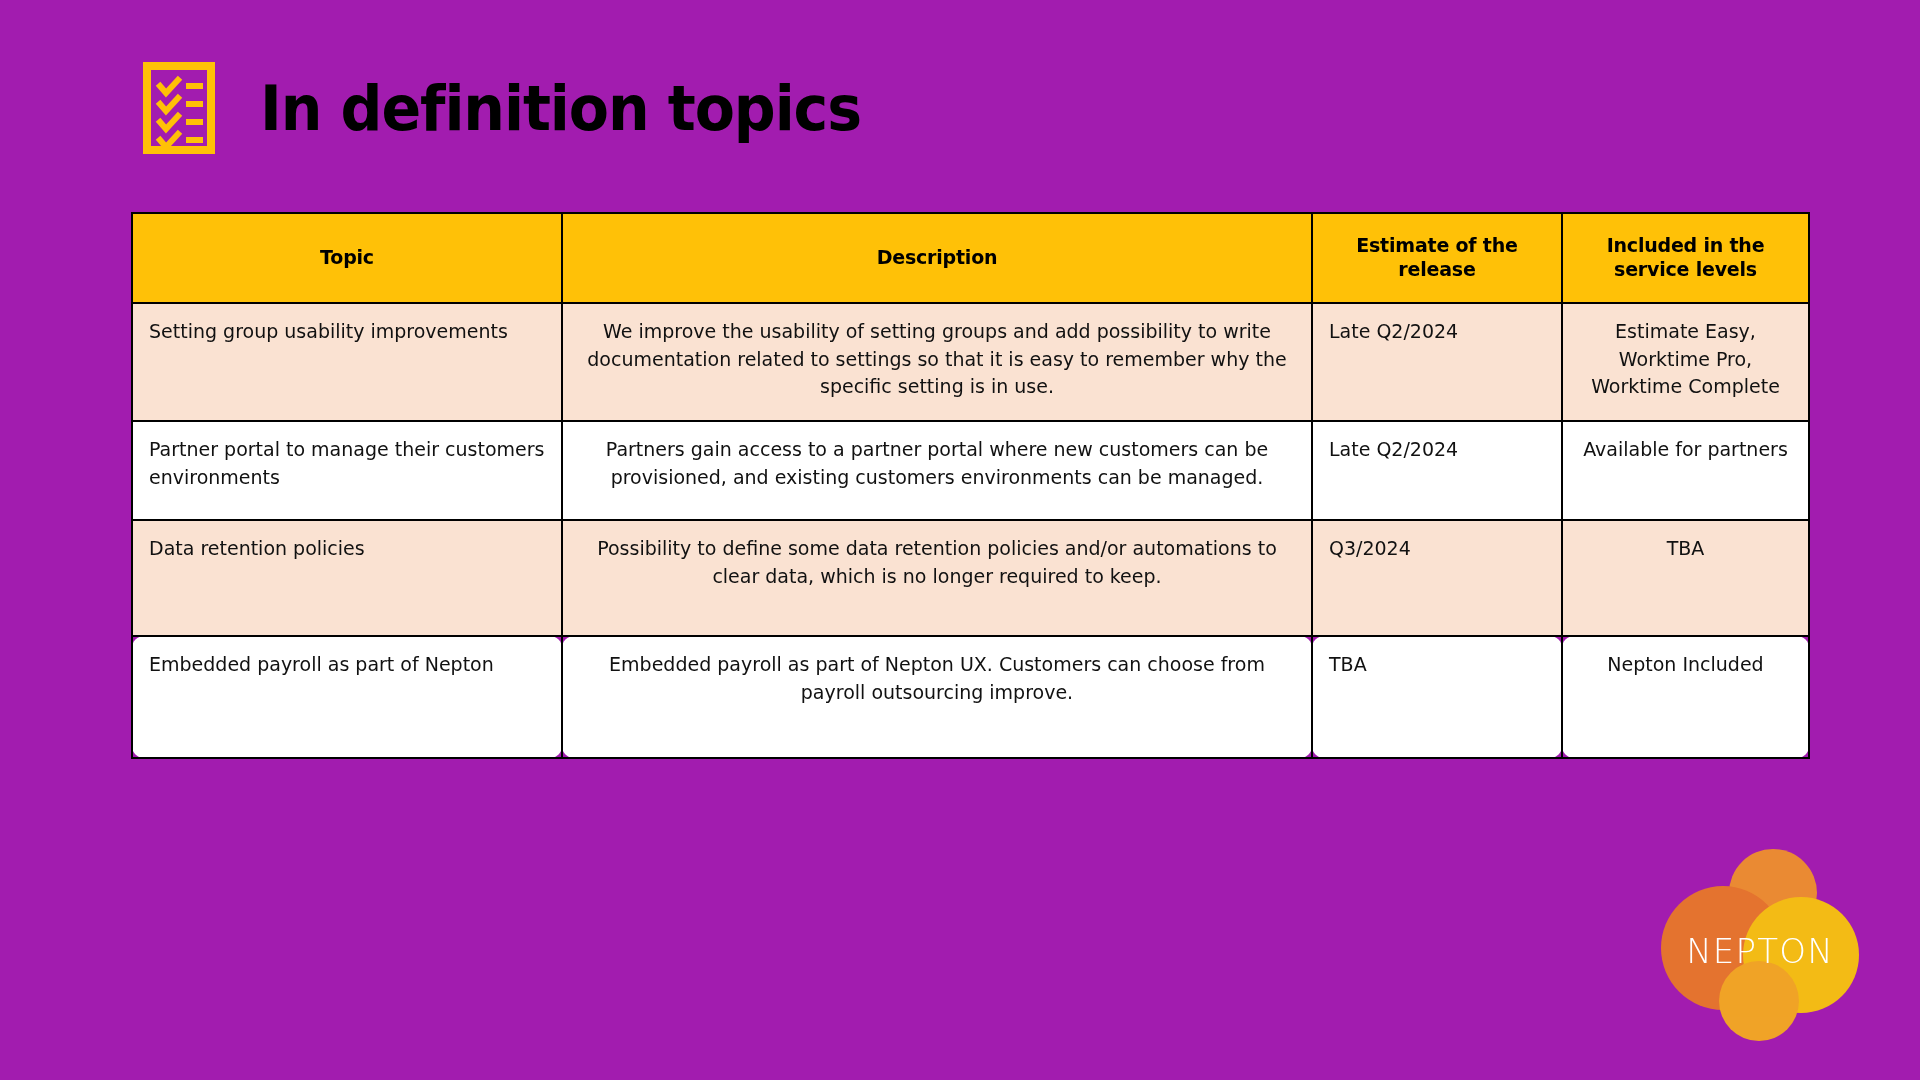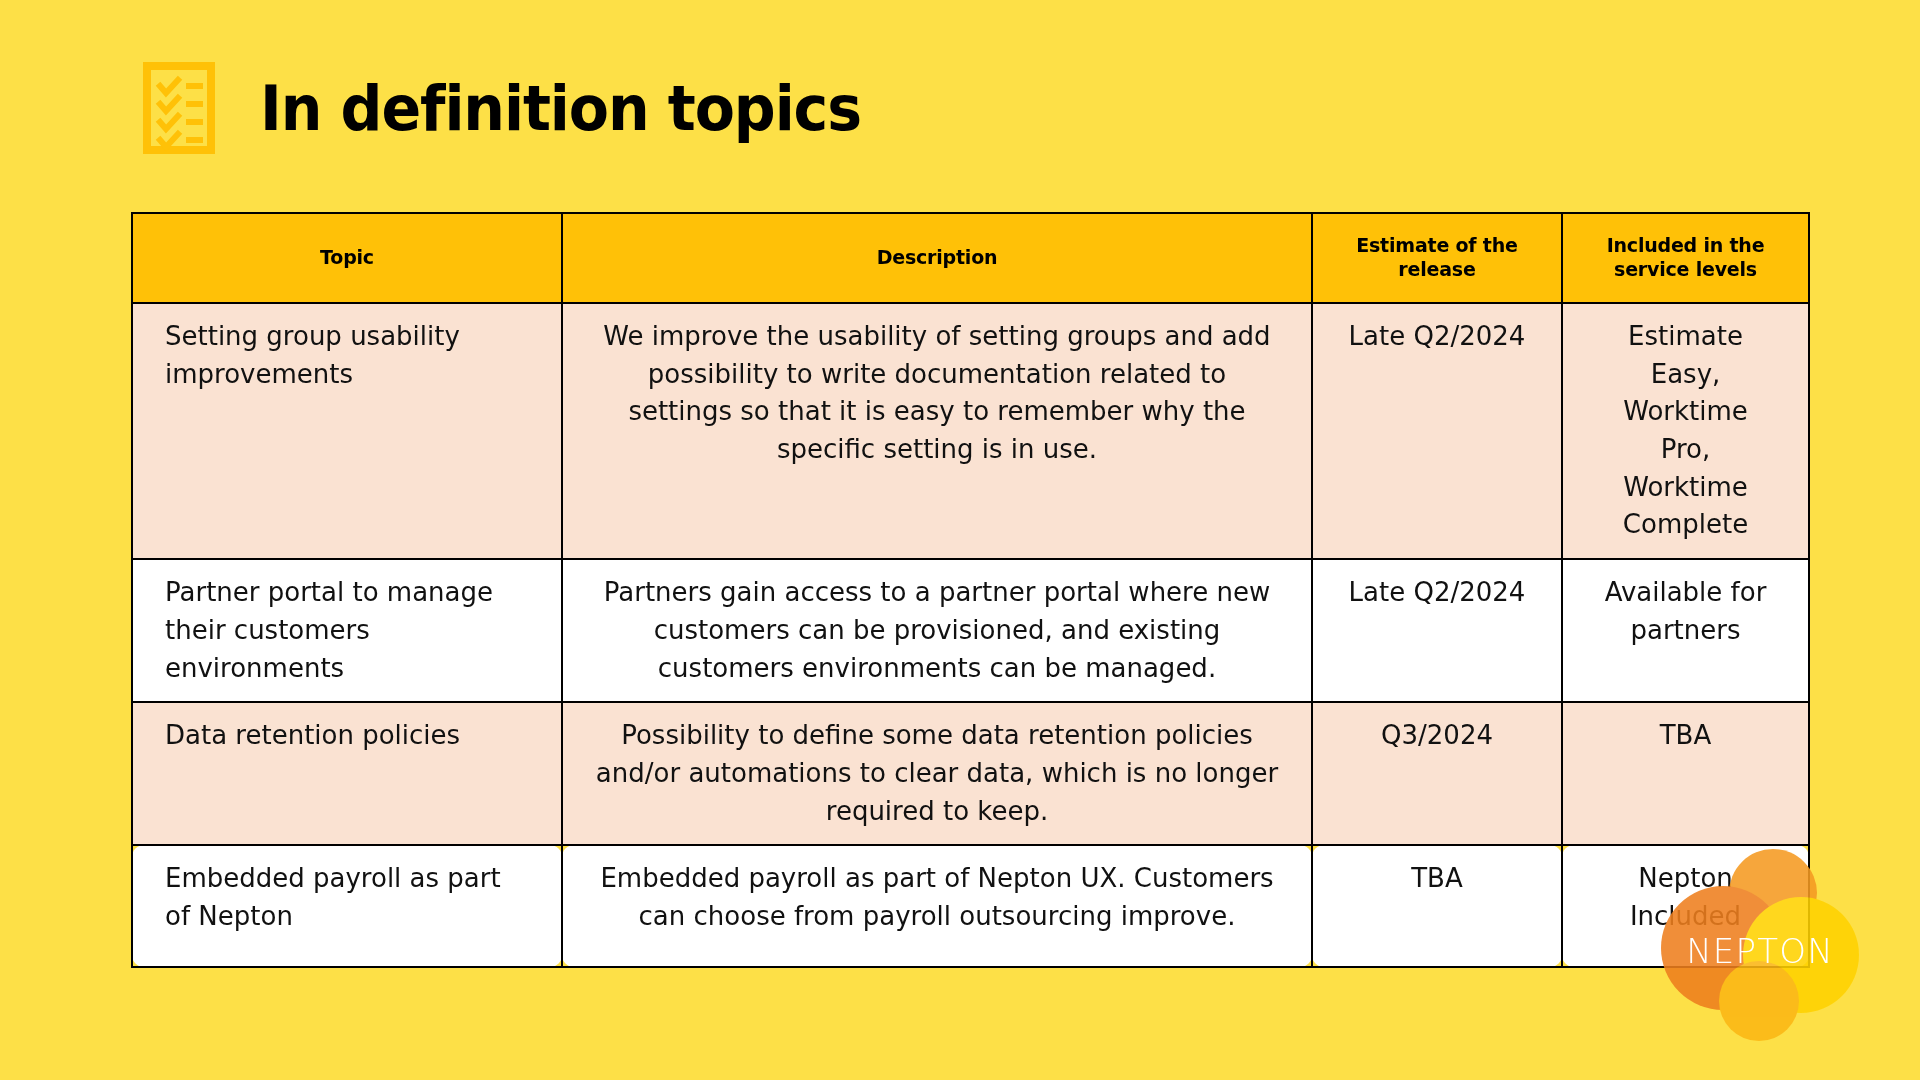--- a/index.html
+++ b/index.html
@@ -9,21 +9,21 @@
     height: 1080px;
     background: #ffffff;
     font-family: "DejaVu Sans", sans-serif;
     overflow: hidden;
   }
 
   .slide {
     position: relative;
     width: 1920px;
     height: 1080px;
-    background: #fde047;
+    background: #a21caf;
   }
 
   
   .header {
     position: absolute;
     left: 143px;
     top: 62px;
     display: flex;
     align-items: center;
     gap: 45px;
@@ -74,32 +74,32 @@
     line-height: 1.25;
     text-align: center;
     vertical-align: middle;
     padding: 14px 8px;
     height: 90px;
   }
 
   .topics-table tbody td {
     font-family: "DejaVu Sans", sans-serif;
     font-weight: 400;
-    font-size: 26px;
+    font-size: 19px;
     line-height: 1.45;
     color: #111111;
-    padding: 14px 32px;
+    padding: 14px 16px;
   }
 
   tr.row-shaded td { background: #FAE2D2; }
   tr.row-plain  td { background: #FFFFFF; }
 
   .col-topic       { width: 430px; text-align: left; }
   .col-description { width: 750px; text-align: center; }
-  .col-estimate    { width: 250px; text-align: center; }
+  .col-estimate    { width: 250px; }
   .col-service     { width: 247px; text-align: center; }
 
   tr.row-1 td { height: 118px; }
   tr.row-2 td { height: 99px; }
   tr.row-3 td { height: 116px; }
   tr.row-4 td { height: 122px; border-radius: 12px; }
 
   
   .nepton-logo {
     position: absolute;

